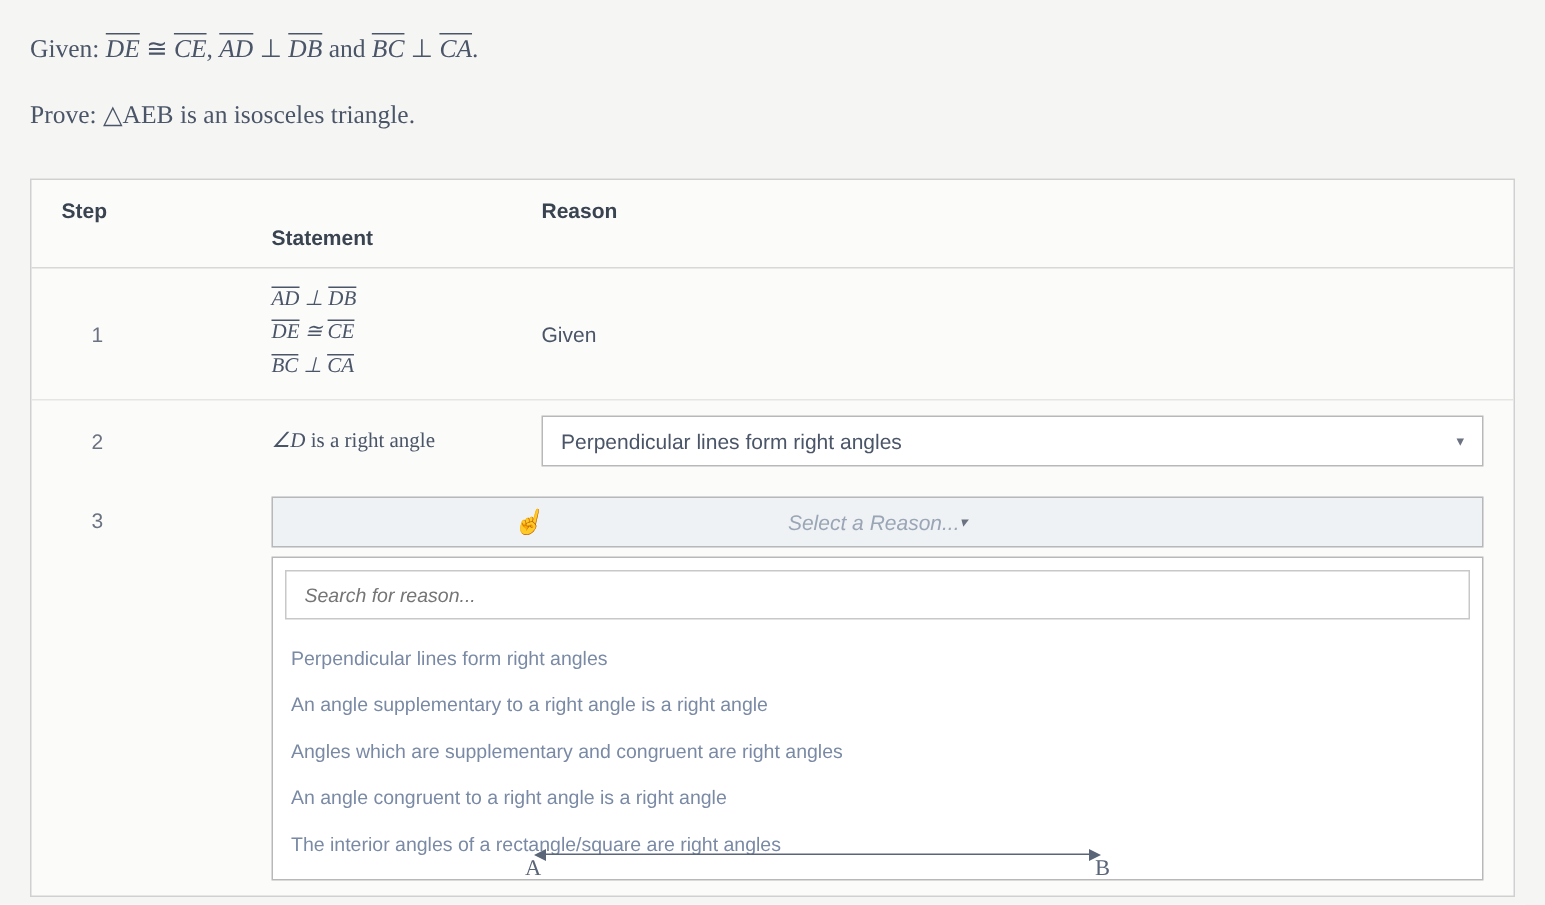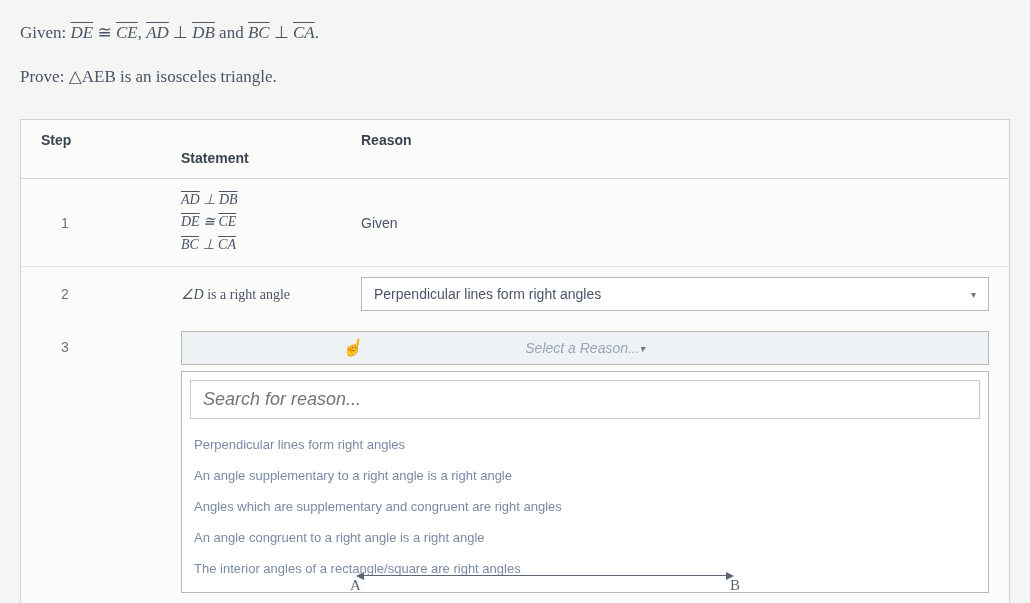--- a/index.html
+++ b/index.html
@@ -114,21 +114,21 @@
     .dropdown-panel {
       border: 1px solid #b8b8b8;
       background: #fff;
       margin-top: 6px;
       padding: 8px;
     }
     .search-box {
       border: 1px solid #c8c8c8;
       background: #fff;
       padding: 8px 12px;
-      font-size: 18px;
+      font-size: 13px;
       color: #4c1d95;
       font-style: italic;
       margin-bottom: 10px;
       font-family: Arial, sans-serif;
       width: 100%;
     }
     .dropdown-option {
       padding: 8px 4px;
       font-size: 13px;
       color: #7a8aa5;

